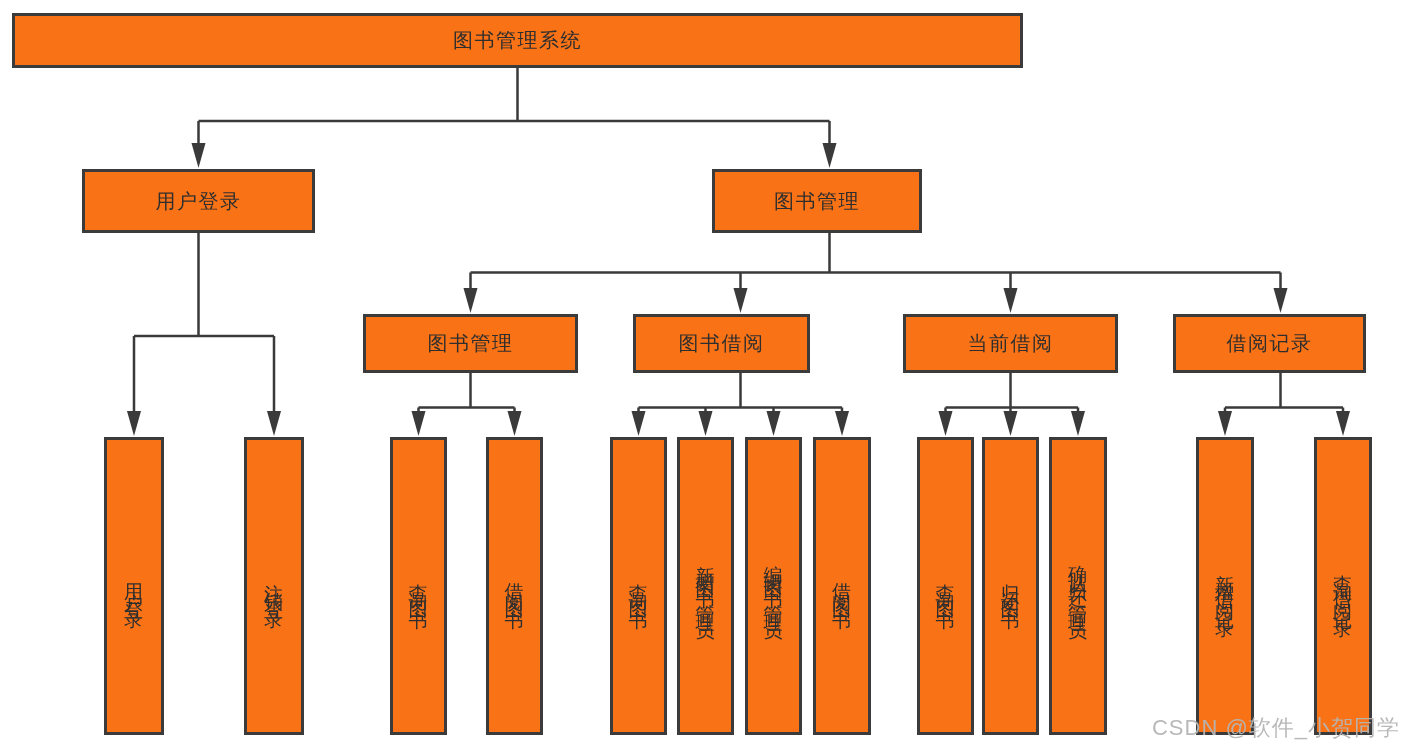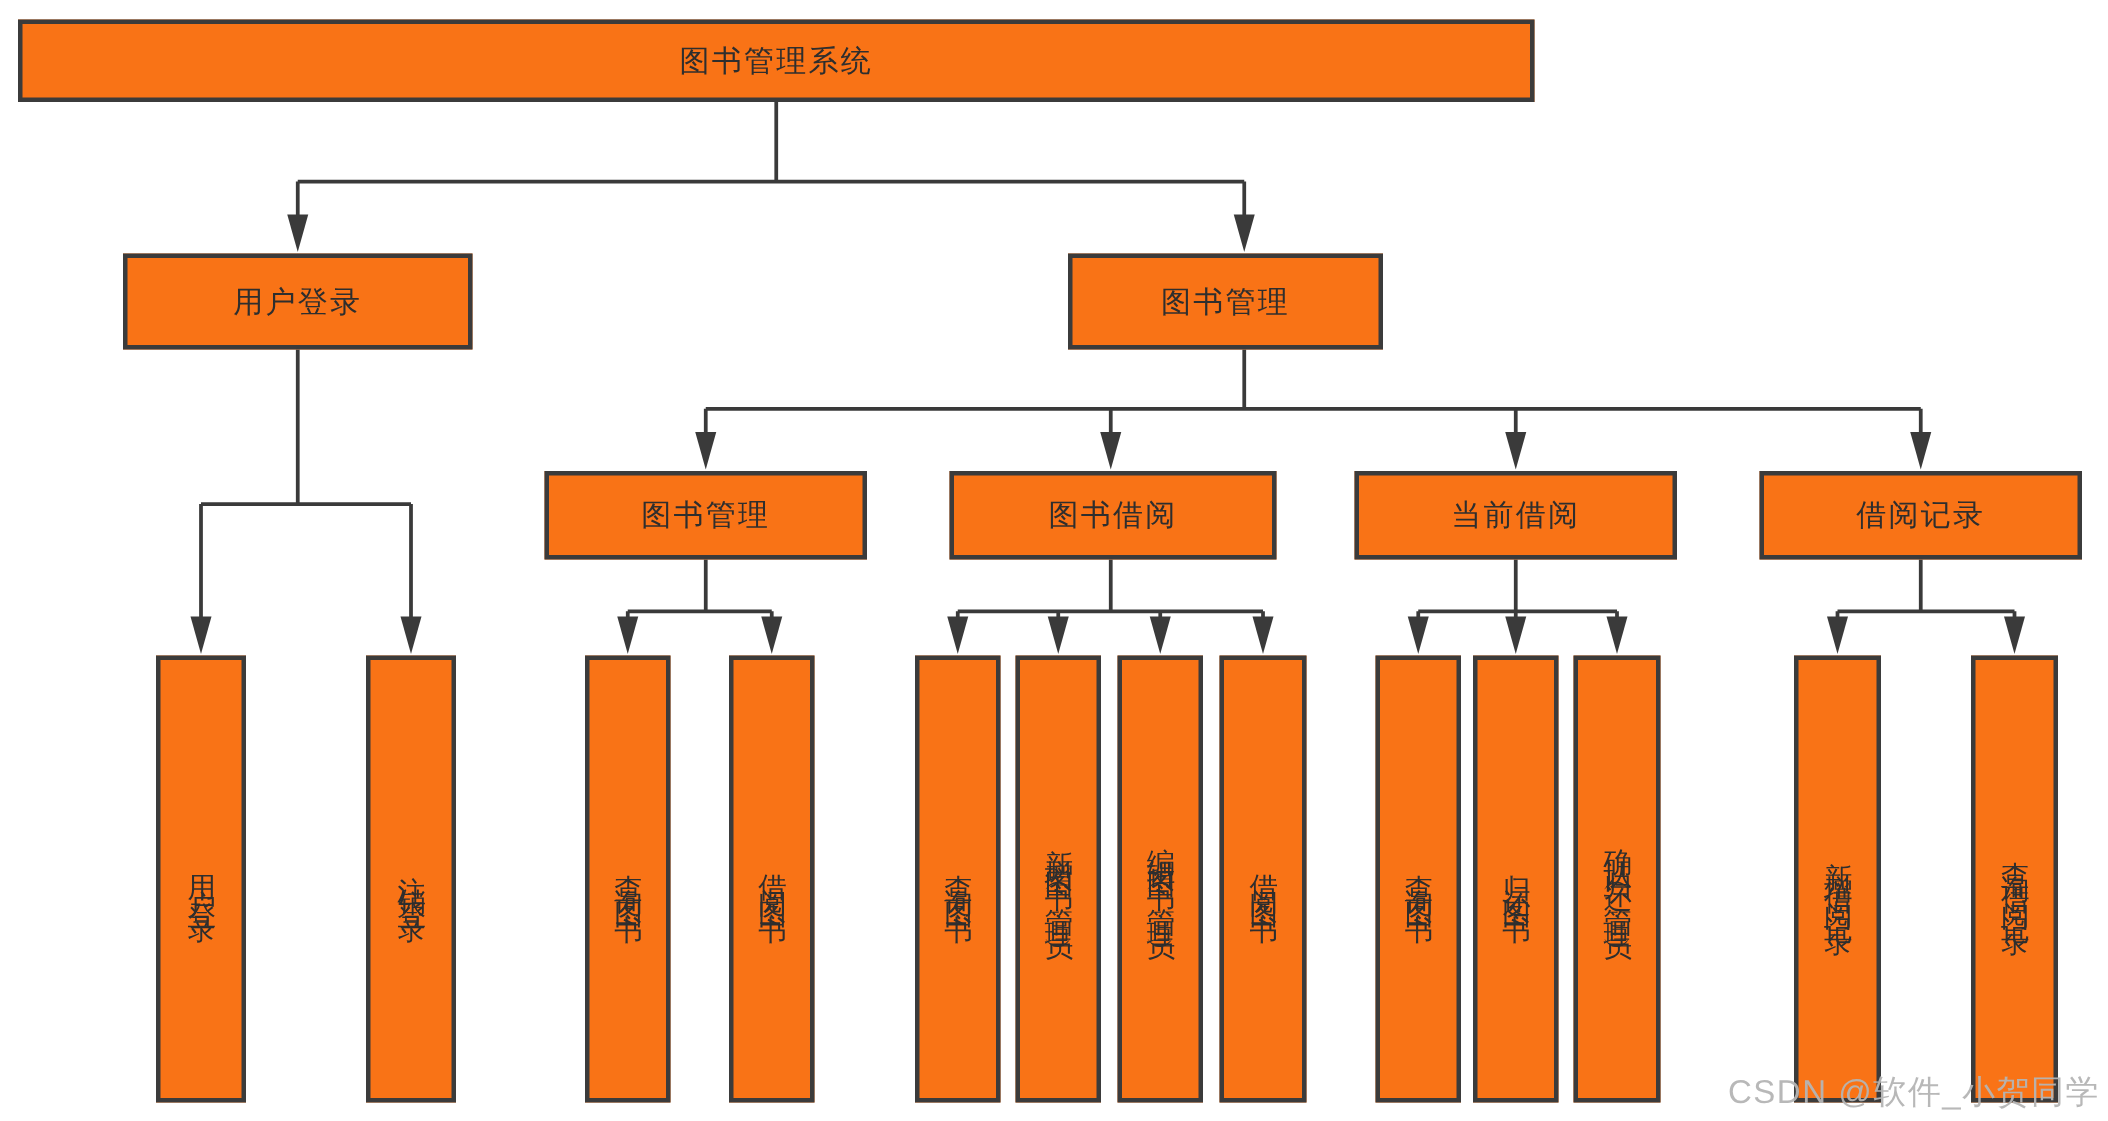--- a/index.html
+++ b/index.html
@@ -129,27 +129,27 @@
   <div class="box" style="left:82px; top:169px; width:233px; height:64px">
     <span class="hlabel">用户登录</span>
   </div>
   <div class="box" style="left:712px; top:169px; width:210px; height:64px">
     <span class="hlabel">图书管理</span>
   </div>
 
   <div class="box" style="left:363px; top:314px; width:215px; height:59px">
     <span class="hlabel">图书管理</span>
   </div>
-  <div class="box" style="left:633px; top:314px; width:218px; height:59px">
+  <div class="box" style="left:633px; top:314px; width:177px; height:59px">
     <span class="hlabel">图书借阅</span>
   </div>
   <div class="box" style="left:903px; top:314px; width:215px; height:59px">
     <span class="hlabel">当前借阅</span>
   </div>
-  <div class="box" style="left:1173px; top:314px; width:215px; height:59px">
+  <div class="box" style="left:1173px; top:314px; width:193px; height:59px">
     <span class="hlabel">借阅记录</span>
   </div>
 
   <div class="box" style="left:104px; top:437px; width:60px; height:298px">
     <span class="vlabel">用户登录</span>
   </div>
   <div class="box" style="left:244px; top:437px; width:60px; height:298px">
     <span class="vlabel">注销登录</span>
   </div>
 

